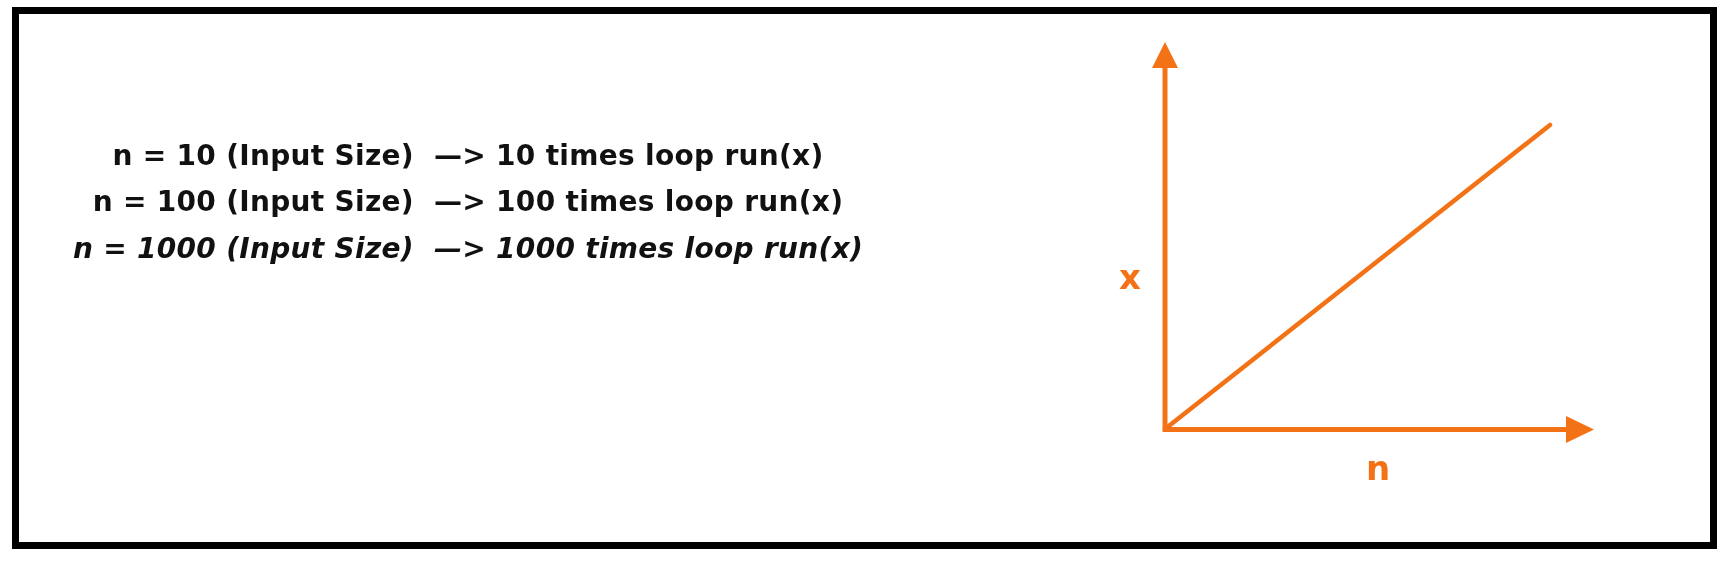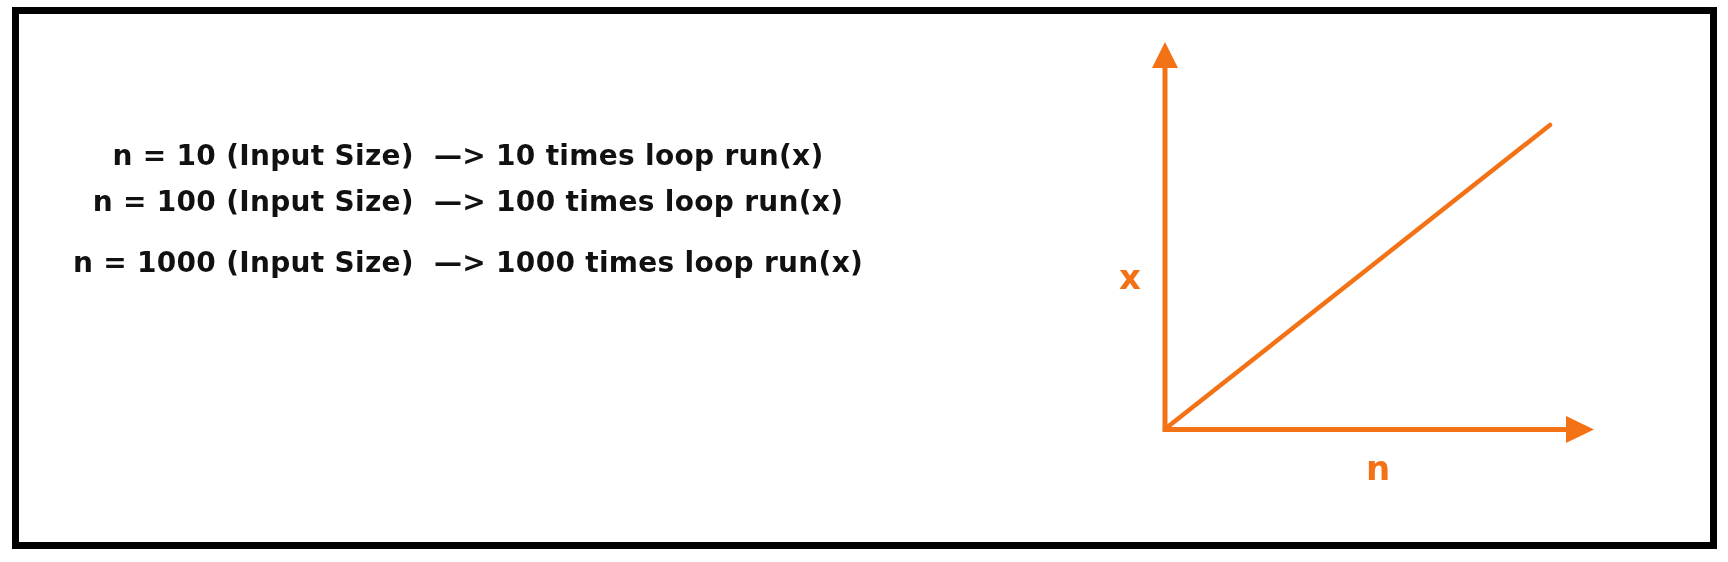--- a/index.html
+++ b/index.html
@@ -55,21 +55,21 @@
     }
   </style>
 </head>
 <body>
 
 <div class="frame"></div>
 
 <div class="text-block">
   <div class="text-line" style="top:139px;">n = 10 (Input Size)  —&gt; 10 times loop run(x)</div>
   <div class="text-line" style="top:185px;text-align:center;">n = 100 (Input Size)  —&gt; 100 times loop run(x)</div>
-  <div class="text-line" style="top:246px;">n = 1000 (Input Size)  —&gt; 1000 times loop run(x)</div>
+  <div class="text-line" style="top:232px;font-style:italic;">n = 1000 (Input Size)  —&gt; 1000 times loop run(x)</div>
 </div>
 
 <svg class="chart" width="1728" height="562" viewBox="0 0 1728 562">
 
   <line x1="1165" y1="432" x2="1165" y2="66" stroke="#f47216" stroke-width="5"></line>
   <polygon points="1165,42 1152,68 1178,68" fill="#f47216"></polygon>
 
   <line x1="1163" y1="429.5" x2="1570" y2="429.5" stroke="#f47216" stroke-width="5"></line>
   <polygon points="1594,429.5 1566,416 1566,443" fill="#f47216"></polygon>
 

